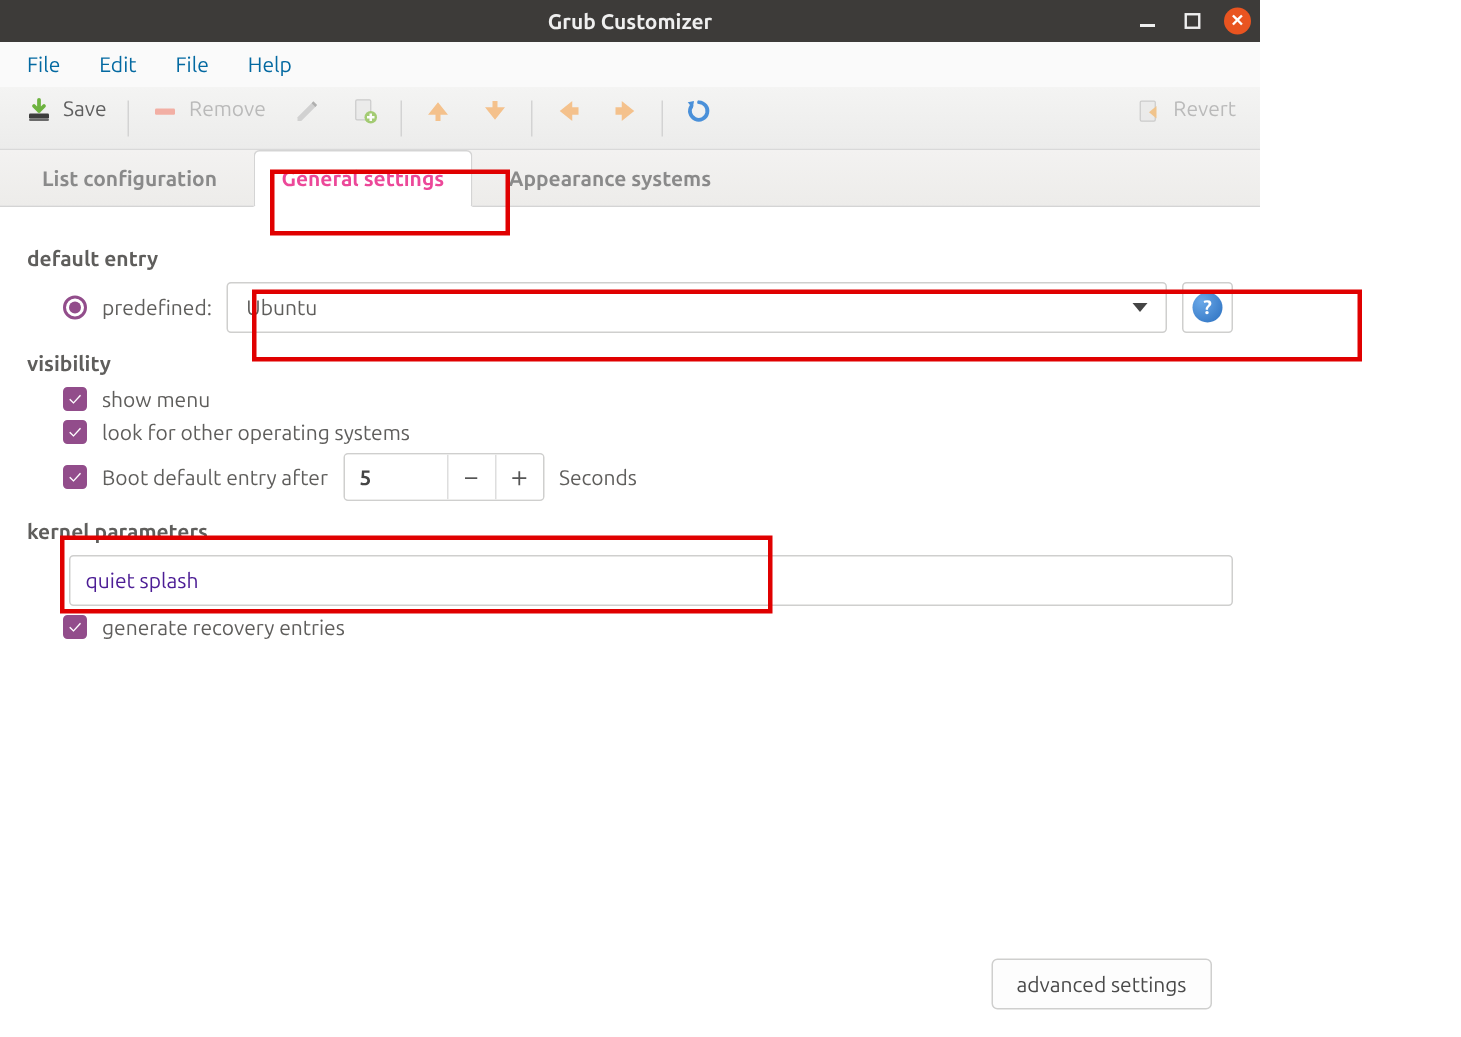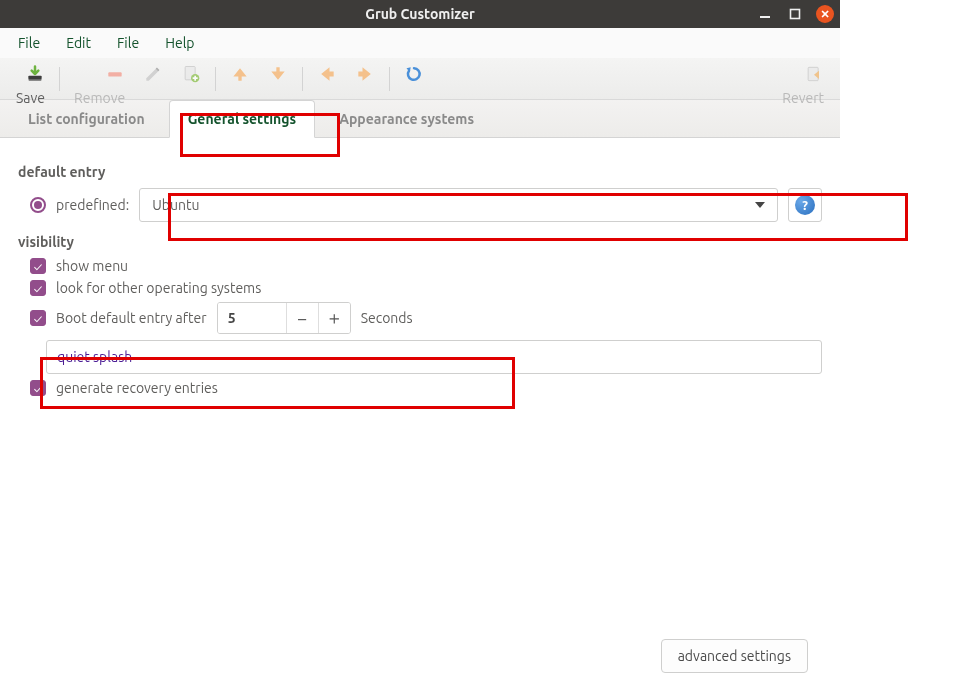--- a/index.html
+++ b/index.html
@@ -48,45 +48,44 @@
   }
 
   
   .menubar {
     height: 30px;
     background: #fafafa;
     display: flex;
     align-items: center;
     padding: 0 6px;
     gap: 2px;
-    color: #14532d;
+    color: #0369a1;
   }
   .menubar .menu-item {
     padding: 4px 12px;
   }
 
   
   .toolbar {
     height: 42px;
     background: linear-gradient(#f4f4f3, #ececeb);
     border-bottom: 1px solid #d9d9d9;
     display: flex;
     align-items: center;
     padding: 0 8px;
     gap: 2px;
   }
   .tb-btn {
     height: 30px;
     display: flex;
-    align-items: flex-end;
+    align-items: flex-start;
     padding: 0 8px;
     gap: 6px;
     border-radius: 3px;
     color: #5f5f5f;
-    flex-direction: column;
   }
   .tb-btn.disabled { opacity: .75; color: #a8a8a8; }
   .tb-icon { width: 20px; height: 20px; flex: 0 0 20px; }
   .tb-sep { width: 1px; height: 24px; background: #d3d3d3; margin: 0 4px; }
   .tb-spacer { flex: 1; }
 
   
   .tabbar {
     height: 38px;
     background: linear-gradient(#f3f2f1, #edecea);
@@ -99,21 +98,21 @@
     font-weight: 600;
   }
   .tab {
     display: flex;
     align-items: center;
     padding: 0 18px;
     border-top-left-radius: 4px;
     border-top-right-radius: 4px;
   }
   .tab.active {
-    color: #14532d;
+    color: #ec4899;
     background: #fff;
     border: 1px solid #d4d4d4;
     border-bottom: 1px solid #fff;
     margin-bottom: -1px;
   }
 
   
   .content {
     padding: 14px 18px 0 18px;
     color: #5f5e5c;
@@ -121,21 +120,21 @@
   .section-title {
     font-weight: 700;
     color: #5f5e5c;
     margin: 12px 0 8px 0;
   }
 
   .row {
     display: flex;
     align-items: center;
     gap: 10px;
-    margin: 6px 0 6px 12px;
+    margin: 6px 0 6px 24px;
   }
 
   
   .radio {
     width: 16px; height: 16px;
     border: 2px solid #8a8a8a;
     border-radius: 50%;
     display: flex; align-items: center; justify-content: center;
     flex: 0 0 16px;
   }
@@ -396,20 +395,21 @@
       <div class="cb">✓</div>
       <span>Boot default entry after</span>
       <div class="spinner">
         <input type="text" value="5" style="">
         <div class="spin-btn">−</div>
         <div class="spin-btn">＋</div>
       </div>
       <span>Seconds</span>
     </div>
 
+    <div class="section-title">kernel parameters</div>
 
     <div class="row" style="margin-left:28px;">
       <input class="textfield" type="text" value="quiet splash" style="">
     </div>
 
     <div class="row">
       <div class="cb">✓</div>
       <span>generate recovery entries</span>
     </div>
 

